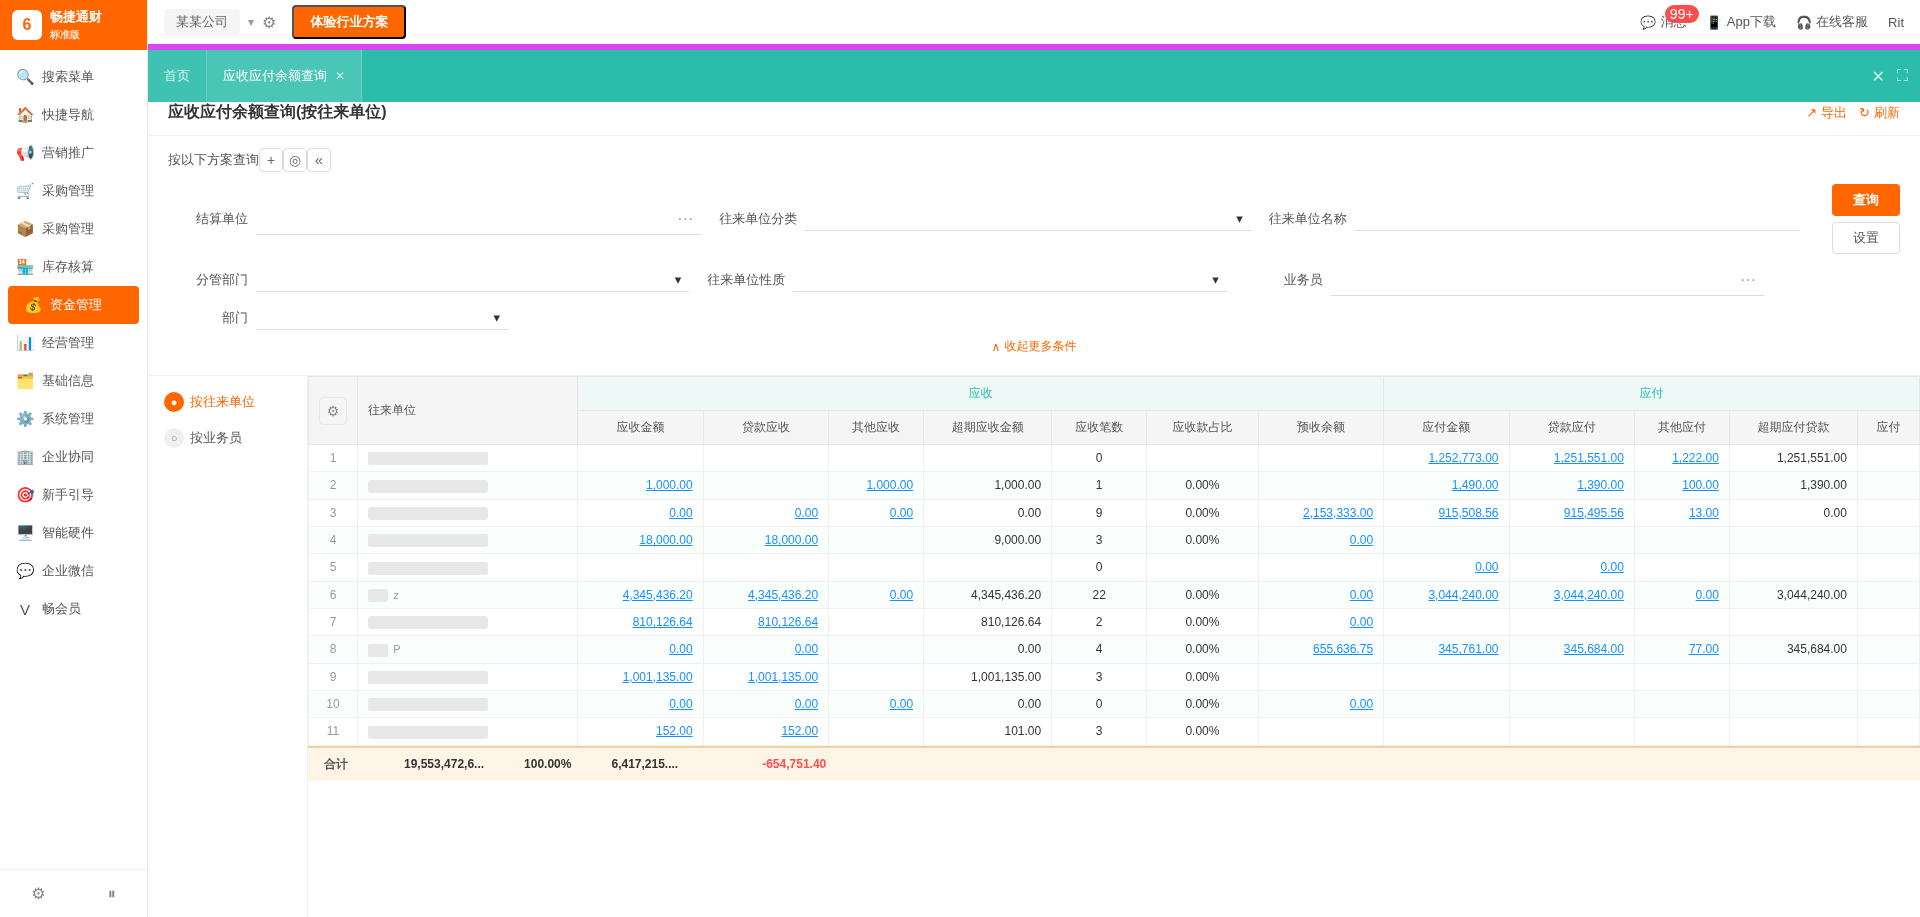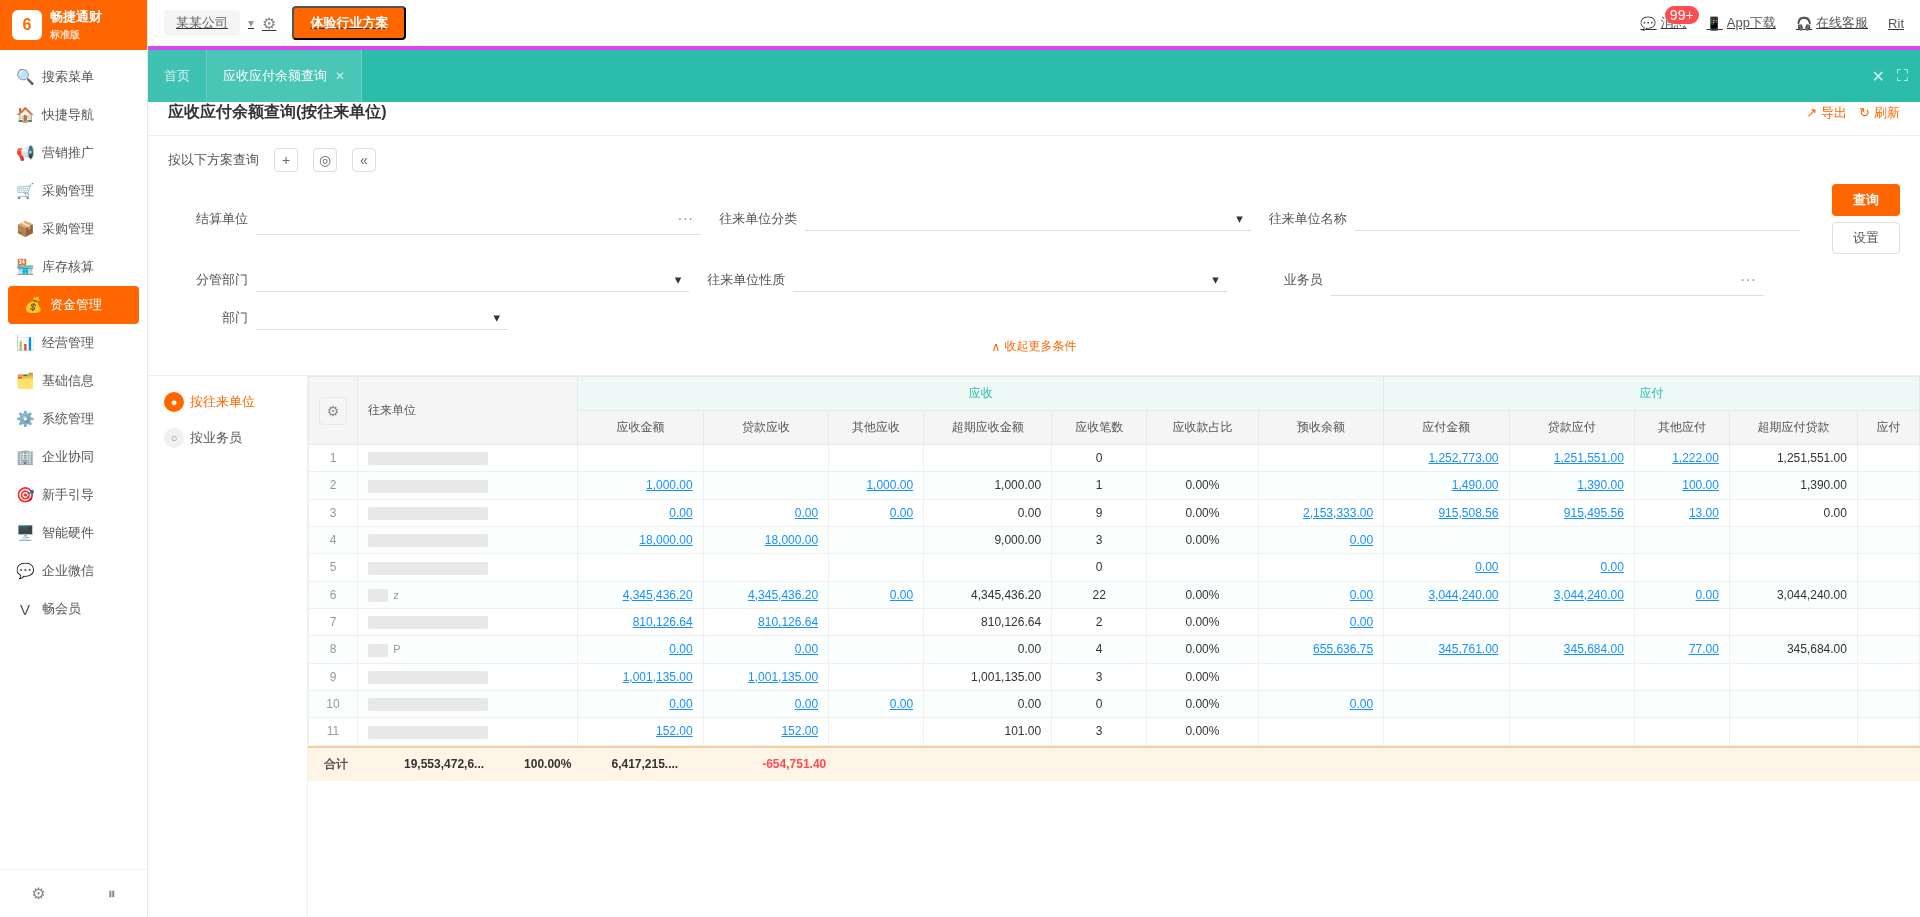--- a/index.html
+++ b/index.html
@@ -28,22 +28,22 @@
     .sidebar-icon { margin-right: 8px; font-size: 15px; width: 18px; text-align: center; }
     .sidebar-bottom {
       padding: 10px 0; border-top: 1px solid #f0f0f0; display: flex;
       align-items: center; justify-content: space-around;
     }
     .sidebar-bottom-btn { cursor: pointer; color: #888; font-size: 16px; padding: 4px 8px; }
 
     
     .top-header {
       position: fixed; left: 148px; top: 0; right: 0; height: 50px;
-      background: #fff; border-bottom: 4px solid #d946ef; z-index: 99;
-      display: flex; align-items: center; padding: 0 16px; text-decoration: underline;
+      background: #fff; border-bottom: 6px solid #d946ef; z-index: 99;
+      display: flex; align-items: center; padding: 0 16px;
     }
     .header-breadcrumb { display: flex; align-items: center; flex: 1; }
     .header-company {
       background: #f5f5f5; border-radius: 4px; padding: 4px 12px;
       font-size: 13px; color: #666; margin-right: 8px;
     }
     .header-chevron { color: #999; margin-right: 8px; cursor: pointer; }
     .header-gear { color: #888; margin-right: 16px; cursor: pointer; font-size: 16px; }
     .header-promo {
       background: #ff6600; color: #fff; border-radius: 4px; padding: 6px 16px;
@@ -80,21 +80,21 @@
       justify-content: space-between; border-bottom: 1px solid #f0f0f0;
     }
     .page-title { font-size: 16px; font-weight: bold; color: #333; }
     .page-actions { display: flex; gap: 12px; }
     .action-btn { display: flex; align-items: center; gap: 4px; cursor: pointer; color: #ff6600; font-size: 13px; }
 
     
     .filter-area {
       background: #fff; padding: 12px 20px; border-bottom: 1px solid #f0f0f0;
     }
-    .filter-top { display: flex; align-items: center; gap: 15px; margin-bottom: 12px; }
+    .filter-top { display: flex; align-items: center; gap: 0; margin-bottom: 12px; }
     .filter-label { color: #555; font-size: 13px; }
     .filter-btn { width: 24px; height: 24px; border: 1px solid #ddd; border-radius: 4px; display: flex; align-items: center; justify-content: center; cursor: pointer; color: #666; font-size: 14px; }
     .filter-rows { display: flex; flex-direction: column; gap: 10px; }
     .filter-row { display: flex; align-items: center; gap: 16px; }
     .filter-item { display: flex; align-items: center; flex: 1; }
     .filter-item-label { color: #555; font-size: 13px; min-width: 80px; text-align: right; margin-right: 8px; }
     .filter-input {
       flex: 1; border: none; border-bottom: 1px solid #ddd; padding: 4px 8px;
       font-size: 13px; color: #333; background: transparent; outline: none;
     }

